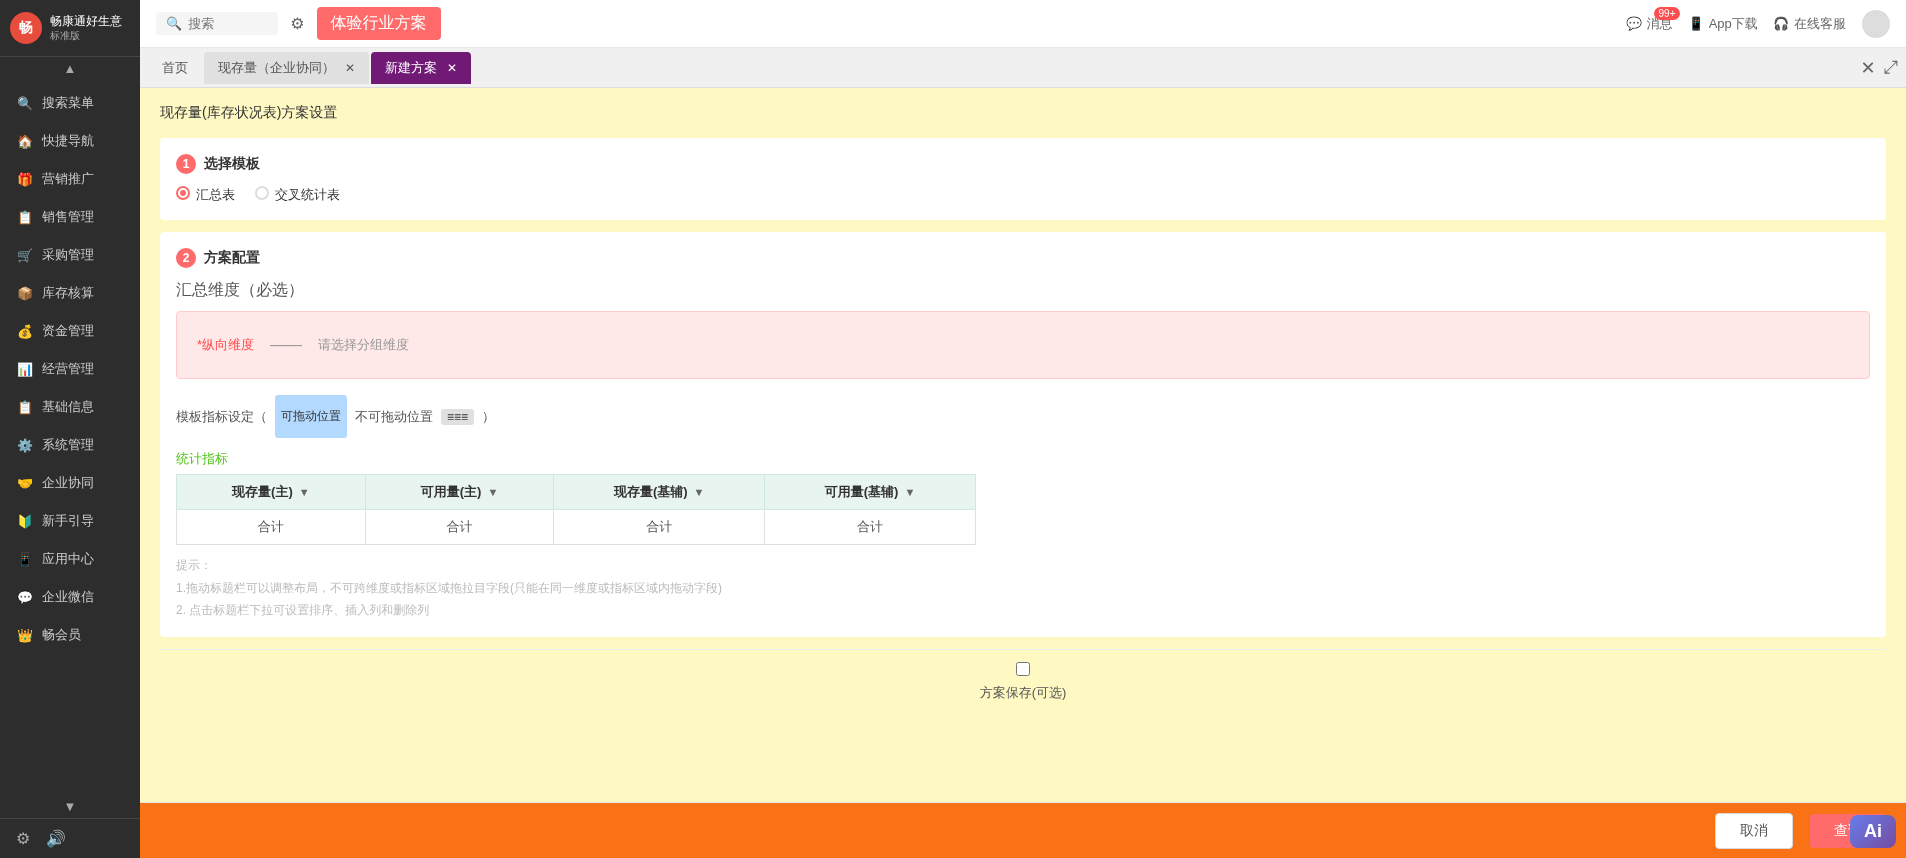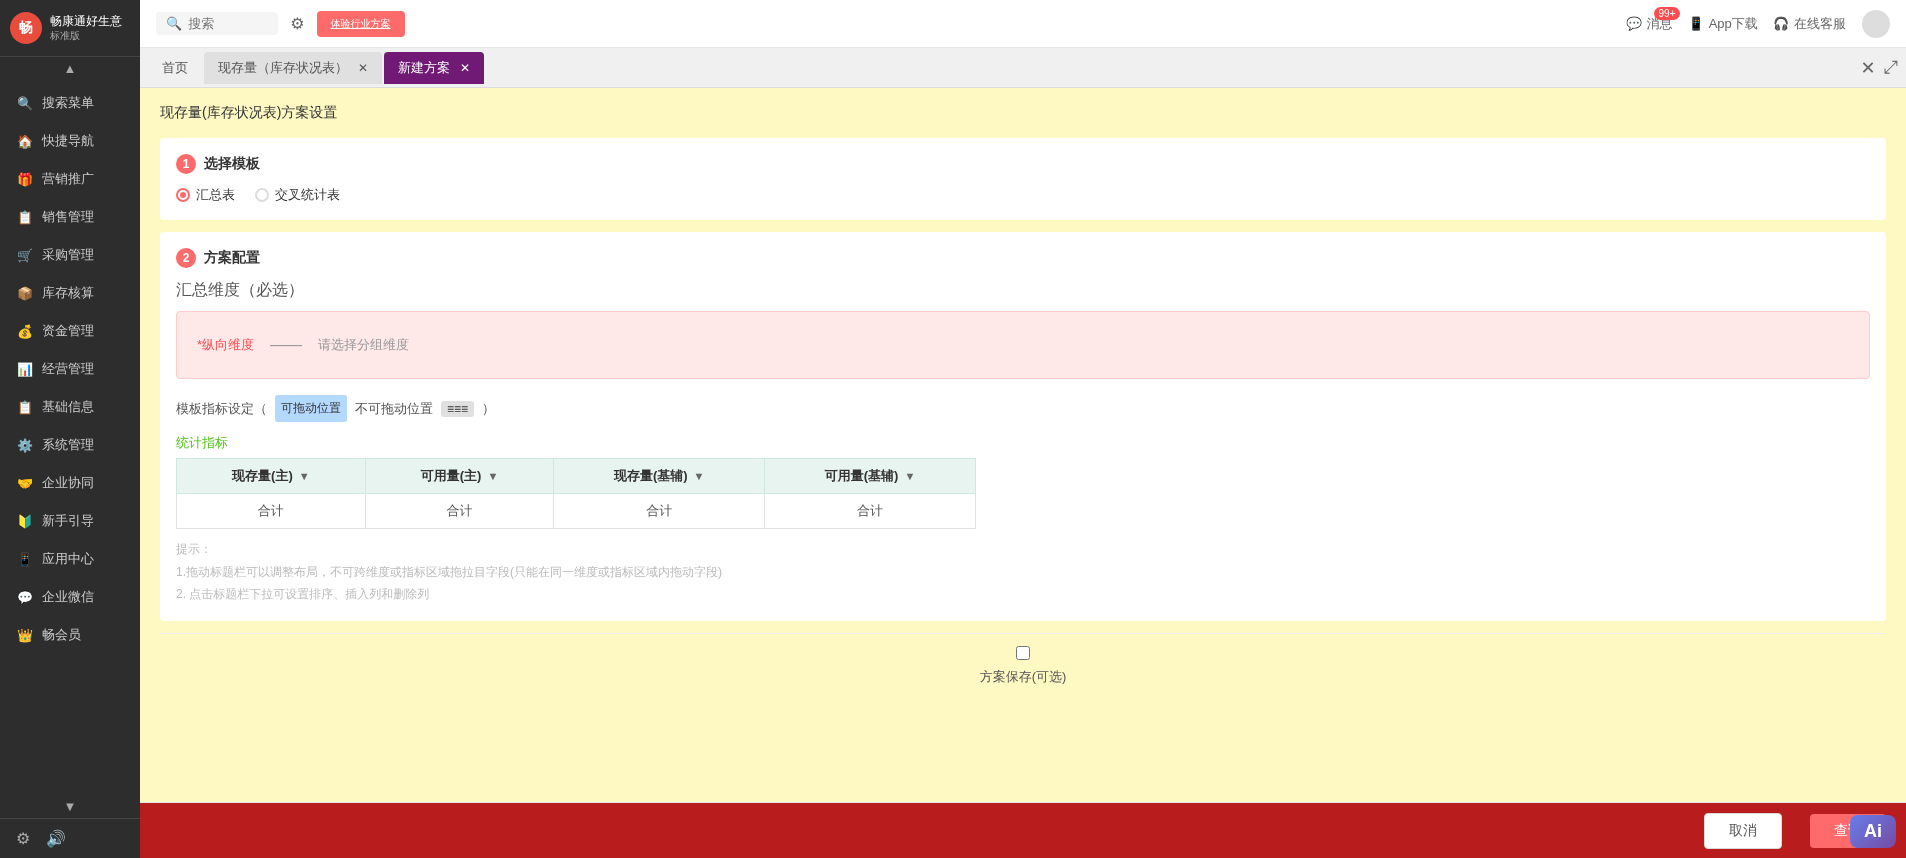--- a/index.html
+++ b/index.html
@@ -59,21 +59,21 @@
       background: #f5f5f5; border-radius: 4px; padding: 4px 10px;
       min-width: 120px;
     }
     .topbar-search input {
       border: none; background: transparent; font-size: 13px; outline: none;
       width: 80px; color: #666;
     }
     .topbar-gear { color: #666; font-size: 16px; cursor: pointer; }
     .topbar-trial-btn {
       background: #ff6b6b; color: white; border: none; border-radius: 4px;
-      padding: 6px 14px; cursor: pointer; font-size: 10px; text-decoration: underline;
+      padding: 6px 14px; cursor: pointer; font-size: 16px;
     }
     .topbar-right { margin-left: auto; display: flex; align-items: center; gap: 16px; }
     .topbar-msg { display: flex; align-items: center; gap: 4px; color: #666; font-size: 13px; cursor: pointer; position: relative; }
     .msg-badge {
       background: #ff4d4f; color: white; font-size: 10px; border-radius: 10px;
       padding: 1px 5px; position: absolute; top: -8px; right: -8px; min-width: 18px; text-align: center;
     }
     .topbar-app, .topbar-service { display: flex; align-items: center; gap: 4px; color: #666; font-size: 13px; cursor: pointer; }
     .topbar-avatar { width: 28px; height: 28px; background: #ddd; border-radius: 50%; }
 
@@ -107,21 +107,21 @@
     }
     .step-badge {
       width: 20px; height: 20px; background: #ff6b6b; color: white;
       border-radius: 50%; display: flex; align-items: center; justify-content: center;
       font-size: 12px; font-weight: bold; flex-shrink: 0;
     }
     .section-title { font-size: 14px; color: #333; font-weight: bold; }
 
     
     .radio-group { display: flex; align-items: center; gap: 20px; }
-    .radio-item { display: flex; align-items: center; gap: 6px; cursor: pointer; }
+    .radio-item { display: flex; gap: 6px; cursor: pointer; }
     .radio-dot {
       width: 14px; height: 14px; border-radius: 50%; border: 2px solid #ddd;
       display: flex; align-items: center; justify-content: center;
     }
     .radio-dot.selected { border-color: #ff6b6b; }
     .radio-dot.selected::after {
       content: ''; width: 6px; height: 6px; border-radius: 50%; background: #ff6b6b;
     }
     .radio-label { font-size: 13px; color: #333; }
     .sub-label { font-size: 16px; color: #555; margin-bottom: 10px; }
@@ -132,21 +132,21 @@
       padding: 24px 20px; margin-bottom: 16px; display: flex; align-items: center; gap: 16px;
     }
     .dim-required { color: #ff4d4f; font-size: 13px; }
     .dim-arrow { color: #999; font-size: 16px; }
     .dim-placeholder { color: #999; font-size: 13px; }
 
     
     .indicator-settings { margin-bottom: 12px; }
     .indicator-label { font-size: 13px; color: #555; display: flex; align-items: center; gap: 8px; margin-bottom: 10px; }
     .draggable-badge {
-      background: #b3d9ff; border-radius: 3px; padding: 5px 6px; font-size: 12px; color: #333;
+      background: #b3d9ff; border-radius: 3px; padding: 13px 6px; font-size: 12px; color: #333;
     }
     .non-draggable-badge {
       background: #e0e0e0; border-radius: 3px; padding: 1px 6px; font-size: 12px; color: #333;
     }
 
     
     .stat-title { color: #52c41a; font-size: 13px; margin-bottom: 6px; }
 
     
     .indicator-table { width: 100%; max-width: 800px; border-collapse: collapse; }
@@ -166,22 +166,22 @@
     .tips-label { color: #bbb; font-size: 12px; margin-bottom: 4px; }
     .tips-item { color: #bbb; font-size: 12px; line-height: 1.8; }
 
     
     .save-row { display: flex; align-items: center; gap: 8px; margin-top: 12px; padding: 12px 0; border-top: 1px solid #eee; flex-direction: column; }
     .save-checkbox { width: 14px; height: 14px; border: 1px solid #ccc; cursor: pointer; }
     .save-label { font-size: 13px; color: #555; }
 
     
     .footer-bar {
-      height: 56px; background: #b91c1c; display: flex; align-items: center;
-      justify-content: flex-end; padding: 0 20px; gap: 28px;
+      height: 56px; background: #f97316; display: flex; align-items: center;
+      justify-content: flex-end; padding: 0 20px; gap: 17px;
       border-top: 1px solid #e8e8e8; flex-shrink: 0;
     }
     .btn-cancel {
       padding: 8px 24px; border: 1px solid #d9d9d9; background: #fff;
       border-radius: 4px; cursor: pointer; font-size: 14px; color: #555;
     }
     .btn-query {
       padding: 8px 24px; border: none; background: #ff6b6b;
       border-radius: 4px; cursor: pointer; font-size: 14px; color: white;
     }
@@ -310,21 +310,21 @@
         <span>🎧</span>
         <span>在线客服</span>
       </div>
       <div class="topbar-avatar"></div>
     </div>
   </div>
 
   <div class="tabs-bar">
     <div class="tab-home">首页</div>
     <div class="tab">
-      <span>现存量（库存状况表）</span>
+      <span>现存量（企业协同）</span>
       <span class="tab-close">✕</span>
     </div>
     <div class="tab active">
       <span>新建方案</span>
       <span class="tab-close">✕</span>
     </div>
     <div class="tab-controls">
       <span class="tab-control-btn">✕</span>
       <span class="tab-control-btn">⤢</span>
     </div>

